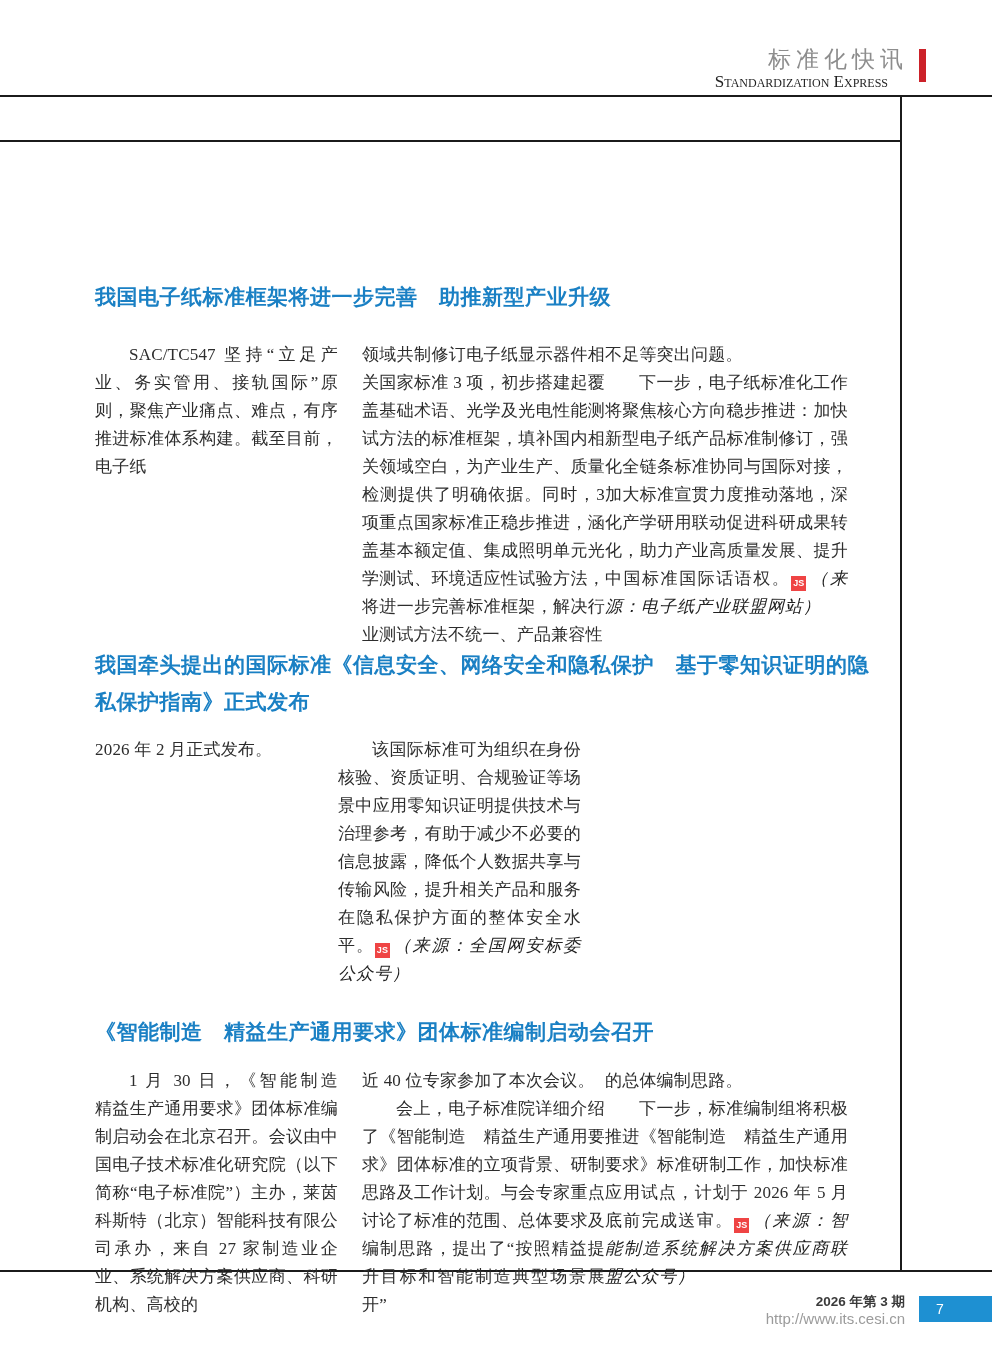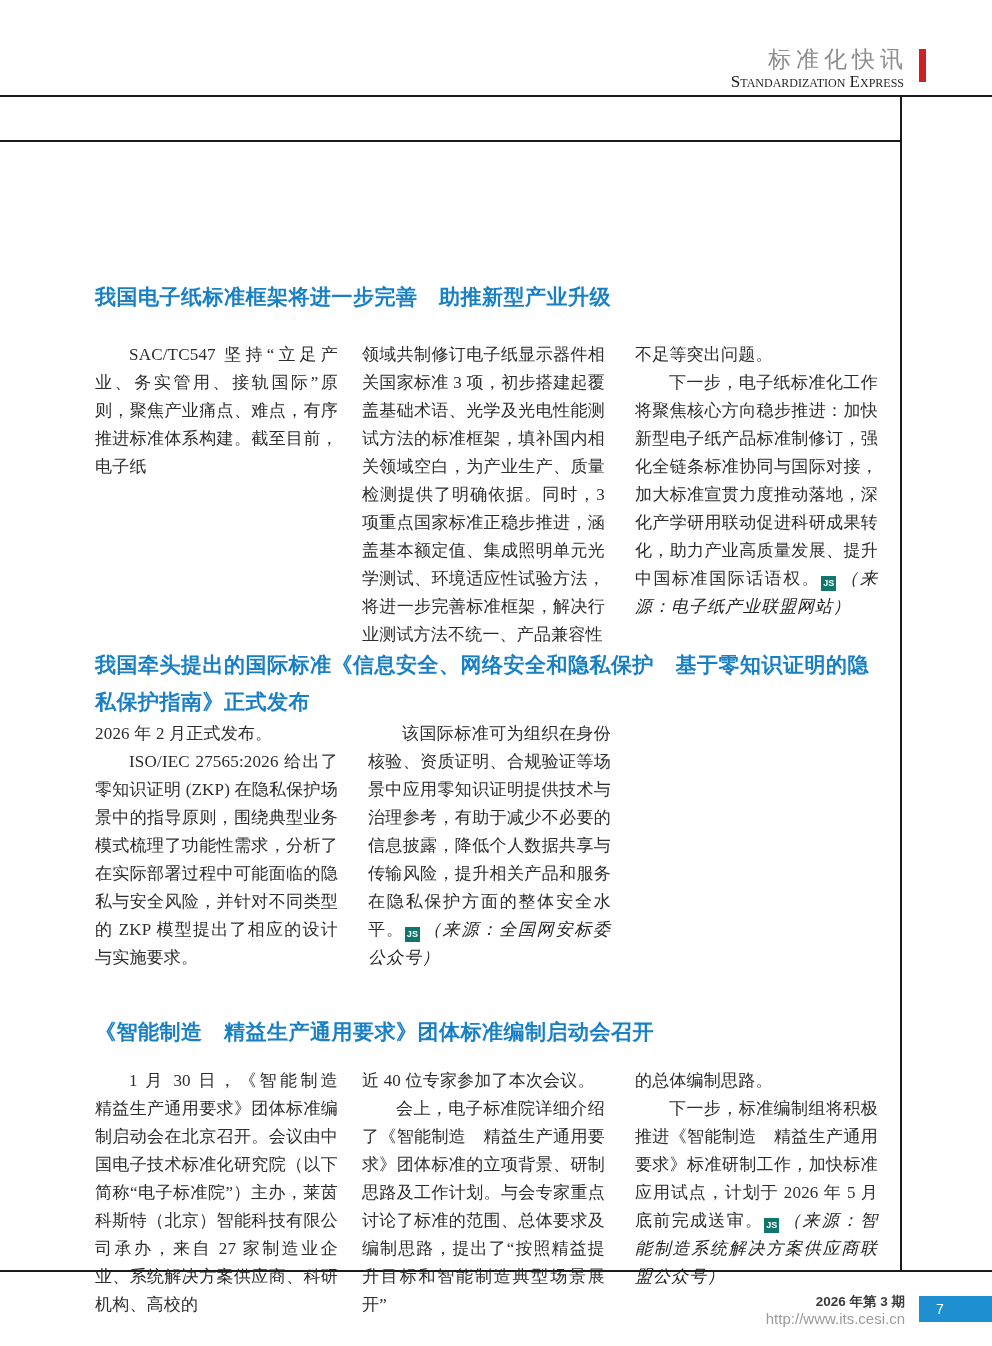--- a/index.html
+++ b/index.html
@@ -19,21 +19,21 @@
     right: 84px;
     font-family: "Liberation Sans", sans-serif;
     font-size: 23px;
     letter-spacing: 5px;
     color: #8d8d8d;
     white-space: nowrap;
   }
   .masthead-en {
     position: absolute;
     top: 72px;
-    right: 88px;
+    right: 104px;
     font-family: "Liberation Serif", serif;
     font-variant: small-caps;
     font-size: 17px;
     color: #1f1f1f;
     white-space: nowrap;
   }
   .red-bar {
     position: absolute;
     left: 919px;
     top: 49px;
@@ -60,44 +60,44 @@
     margin: 0;
     font-family: "Liberation Sans", sans-serif;
     font-weight: bold;
     font-size: 21px;
     line-height: 28px;
     color: #1a80c4;
     letter-spacing: 0.5px;
   }
   .article-1 .article-title { line-height: 37px; }
   .article-0 .article-title { margin-bottom: 30px; margin-top: 28px; }
-  .article-1 .article-title { margin-bottom: 0px; }
+  .article-1 .article-title { margin-bottom: 16px; }
   .article-2 .article-title { margin-bottom: 21px; margin-top: 16px; }
 
   .cols { display: flex; }
   .col { width: 243px; }
   .col-gap-a { margin-right: 24px; }
-  .col-gap-b { margin-right: 30px; }
+  .col-gap-b { }
 
   .para {
     margin: 0;
     font-size: 17px;
     line-height: 28px;
     color: #2d2d2d;
     text-align: justify;
     text-justify: inter-ideograph;
     letter-spacing: 0.2px;
   }
   .para.indent { text-indent: 2em; }
 
   .endmark {
     display: inline-block;
     width: 15px;
     height: 15px;
-    background: #0f766e;
+    background: #ef4444;
     color: #ffffff;
     font-family: "Liberation Sans", sans-serif;
     font-size: 9px;
     font-weight: bold;
     line-height: 15px;
     text-align: center;
     text-indent: 0;
     vertical-align: -2px;
     margin: 0 3px 0 1px;
   }
@@ -170,21 +170,20 @@
             <p class="para"><span>不足等突出问题。</span></p>
             <p class="para indent"><span>下一步，电子纸标准化工作将聚焦核心方向稳步推进：加快新型电子纸产品标准制修订，强化全链条标准协同与国际对接，加大标准宣贯力度推动落地，深化产学研用联动促进科研成果转化，助力产业高质量发展、提升中国标准国际话语权。</span><span class="endmark">JS</span><span class="source">（来源：电子纸产业联盟网站）</span></p>
           </div>
         </div>
       </section>
       <section class="article article-1">
         <h2 class="article-title">我国牵头提出的国际标准《信息安全、网络安全和隐私保护　基于零知识证明的隐私保护指南》正式发布</h2>
         <div class="cols">
           <div class="col col-gap-b">
             <p class="para"><span>2026 年 2 月正式发布。</span></p>
-            <p class="para indent"><span>ISO/IEC 27565:2026 给出了零知识证明 (ZKP) 在隐私保护场景中的指导原则，围绕典型业务模式梳理了功能性需求，分析了在实际部署过程中可能面临的隐私与安全风险，并针对不同类型的 ZKP 模型提出了相应的设计与实施要求。</span></p>
           </div>
           <div class="col">
             <p class="para indent"><span>该国际标准可为组织在身份核验、资质证明、合规验证等场景中应用零知识证明提供技术与治理参考，有助于减少不必要的信息披露，降低个人数据共享与传输风险，提升相关产品和服务在隐私保护方面的整体安全水平。</span><span class="endmark">JS</span><span class="source">（来源：全国网安标委公众号）</span></p>
           </div>
         </div>
       </section>
       <section class="article article-2">
         <h2 class="article-title">《智能制造　精益生产通用要求》团体标准编制启动会召开</h2>
         <div class="cols">
           <div class="col col-gap-a">

